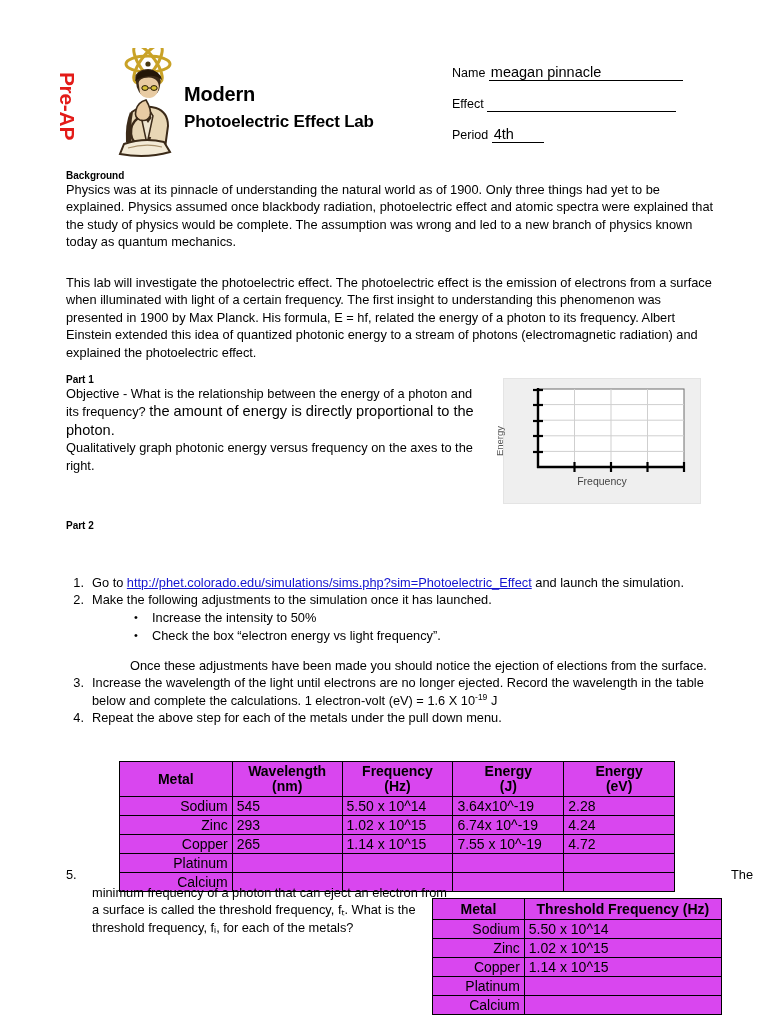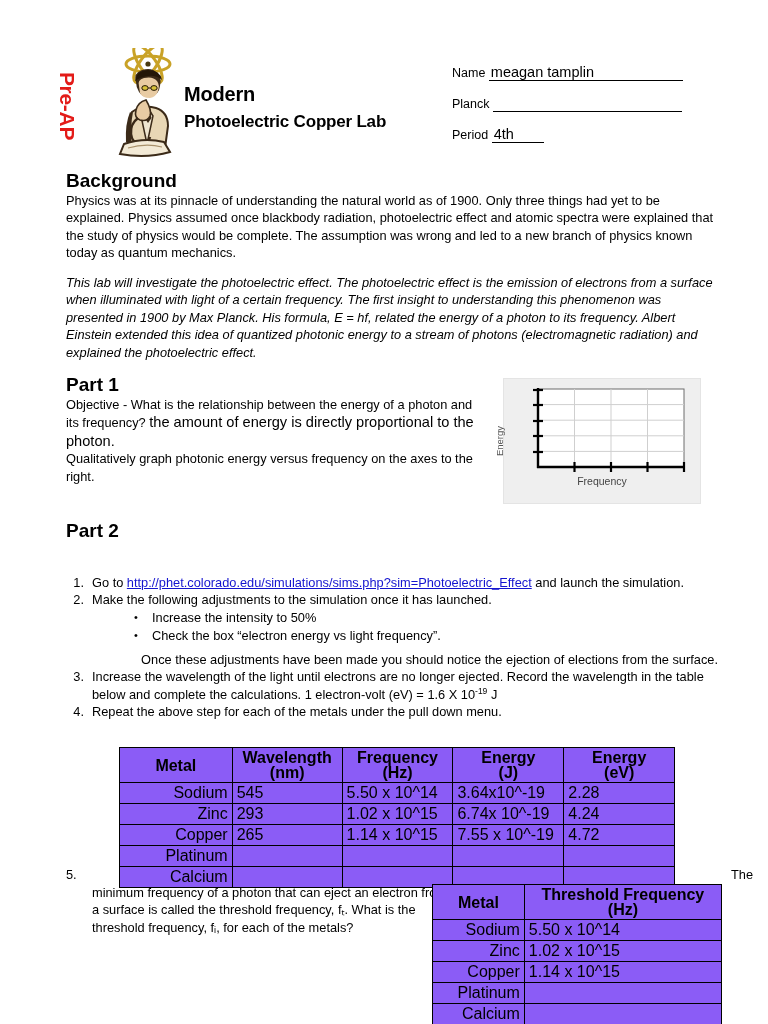--- a/index.html
+++ b/index.html
@@ -106,21 +106,21 @@
     font-size: 14.5px;
     padding: 0 2px;
     vertical-align: baseline;
   }
   .fl-name   { width: 190px; }
   .fl-teacher{ width: 185px; }
   .fl-period { width: 48px; }
 
   
   .sec-title {
-    font-size: 19px;
+    font-size: 10px;
     font-weight: bold;
     margin: 0;
   }
   .sec-title.underline { }
 
   .para {
     font-size: 12.8px;
     line-height: 17.4px;
     margin: 0;
     text-align: left;
@@ -130,21 +130,20 @@
     position: absolute;
     left: 66px;
     top: 170px;
     width: 652px;
   }
   #intro-block {
     position: absolute;
     left: 66px;
     top: 274px;
     width: 652px;
-    font-style: italic;
   }
 
   #part1-block {
     position: absolute;
     left: 66px;
     top: 374px;
     width: 420px;
   }
   #part2-block {
     position: absolute;
@@ -227,34 +226,34 @@
   }
   .bullet::before {
     content: "\2022";
     position: absolute;
     left: 4px;
     top: -1px;
     font-size: 11px;
   }
   .substep {
     padding-left: 0px;
-    margin-top: 6px;
-    text-align: right;
+    margin-top: 12px;
   }
   a.link {
     color: #1414cf;
     text-decoration: underline;
   }
   sup { font-size: 8.5px; vertical-align: super; line-height: 0; }
 
   
   table.lab {
     border-collapse: collapse;
-    font-size: 16px;
-    background: #8b5cf6;
+    font-size: 14px;
+    background: #d946ef;
+    margin-top: 14px;
   }
   table.lab th, table.lab td {
     border: 1px solid #000;
     padding: 1px 4px;
     height: 16px;
   }
   table.lab th {
     font-weight: bold;
     text-align: center;
     line-height: 15px;
@@ -351,30 +350,30 @@
         <path d="M38 52 q-8 2 -10 10 q-2 8 4 10 q7 2 10 -4 q2 -6 -4 -16 z" fill="#e8cba3" stroke="#3b2a18" stroke-width="1.6"></path>
         <path d="M30 70 q-8 6 -7 16 q1 9 9 10 q8 1 10 -7" fill="none" stroke="#3b2a18" stroke-width="2.5"></path>
 
         <path d="M16 96 q20 -7 40 -2 l6 10 q-24 7 -50 2 z" fill="#f3ead6" stroke="#3b2a18" stroke-width="2"></path>
         <path d="M20 100 q18 -5 34 -1" fill="none" stroke="#a8906a" stroke-width="1.2"></path>
       </svg>
     </div>
 
     <div class="title-block">
       <div class="title-main">Modern</div>
-      <div class="title-sub">Photoelectric Copper Lab</div>
+      <div class="title-sub">Photoelectric Effect Lab</div>
     </div>
 
     <div class="fields">
       <div class="field-row">
         <span class="field-label">Name</span>
-        <span class="field-line fl-name">meagan tamplin</span>
+        <span class="field-line fl-name">meagan pinnacle</span>
       </div>
       <div class="field-row">
-        <span class="field-label">Planck</span>
+        <span class="field-label">Effect</span>
         <span class="field-line fl-teacher">&nbsp;</span>
       </div>
       <div class="field-row">
         <span class="field-label">Period</span>
         <span class="field-line fl-period">4th</span>
       </div>
     </div>
   </div>
 
   <div id="background-block">

